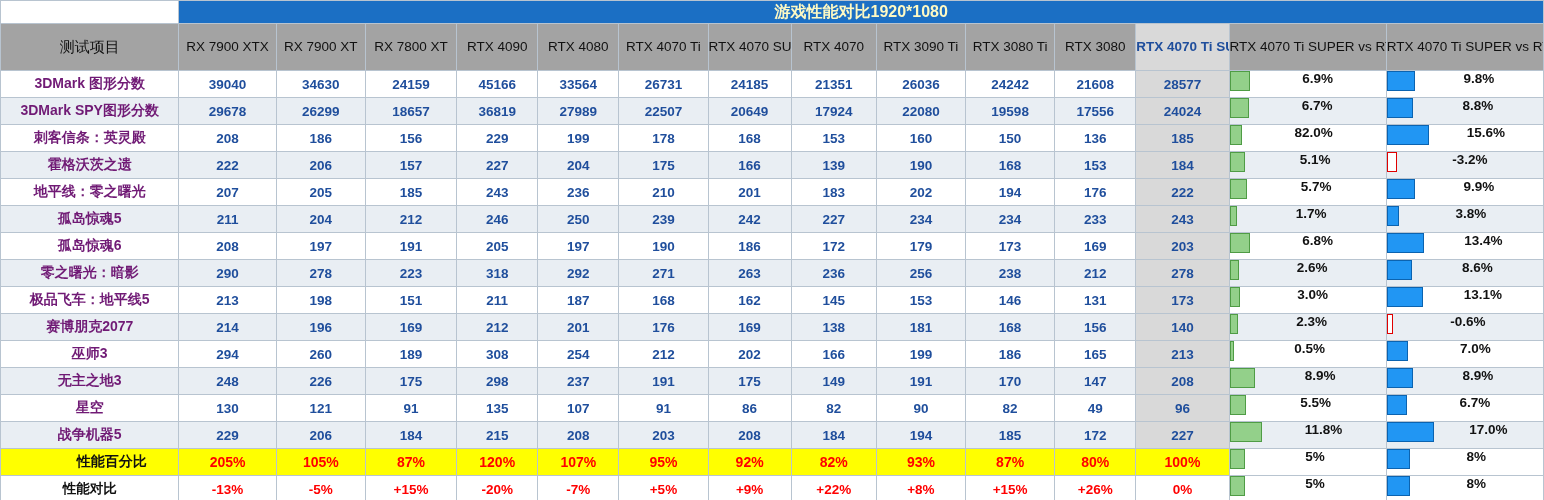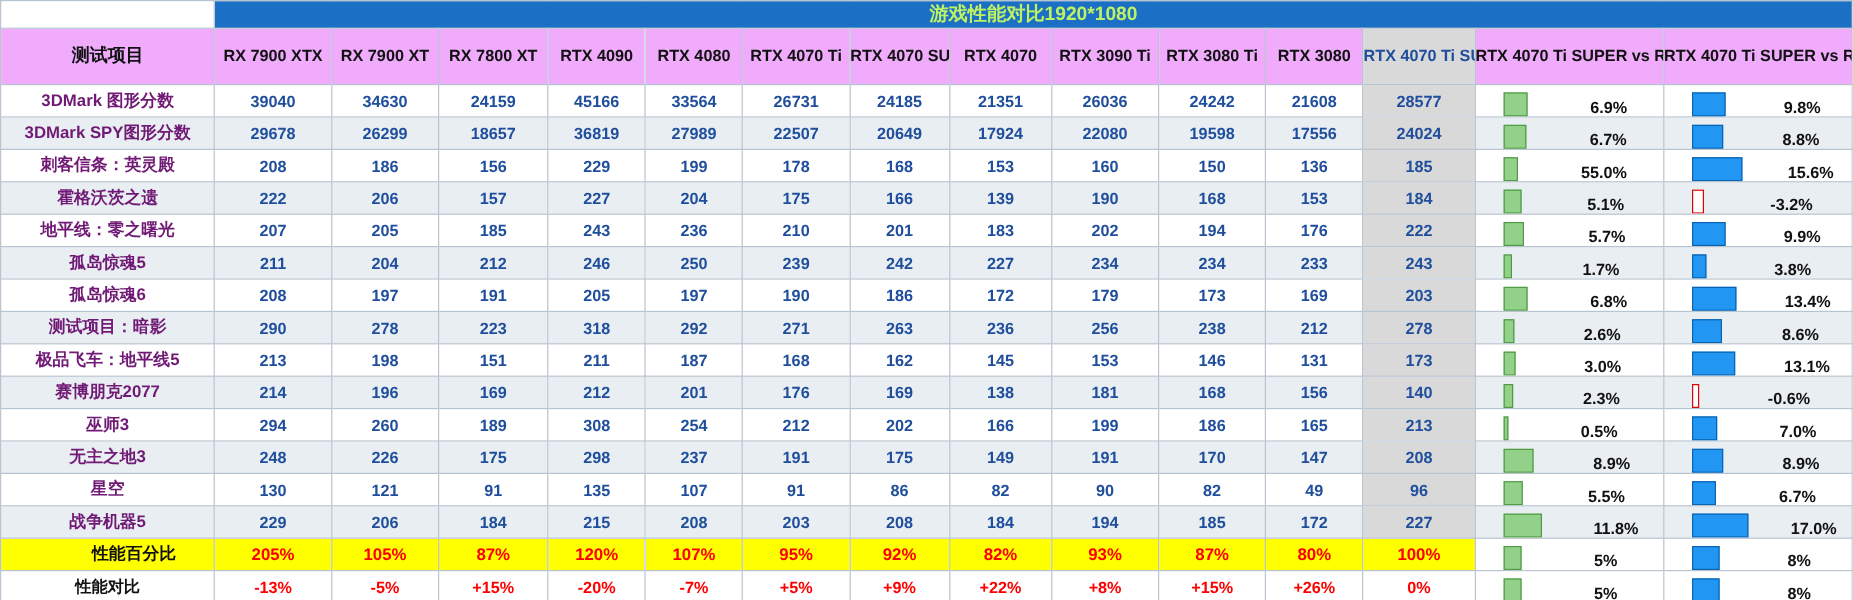--- a/index.html
+++ b/index.html
@@ -20,35 +20,35 @@
   table.perf td, table.perf th {
     border: 1px solid #b8c4d0;
     padding: 0;
     text-align: center;
     vertical-align: middle;
     white-space: nowrap;
     overflow: hidden;
   }
   .title-cell {
     background: #1b6fc4;
-    color: #bef264;
+    color: #fef9c3;
     font-weight: bold;
     font-size: 16px;
     height: 22px;
     border: 1px solid #1b6fc4;
   }
   .corner-blank {
     background: #ffffff;
     border-left: 1px solid #ffffff;
     border-top: 1px solid #ffffff;
   }
   .hdr {
-    background: #f0abfc;
+    background: #a3a3a3;
     color: #111111;
-    font-weight: bold;
+    font-weight: normal;
     font-size: 13.5px;
     height: 46px;
     line-height: 1.15;
     padding: 0 2px;
     white-space: normal;
   }
   .hdr-label {
     text-align: left;
     padding-left: 6px;
     font-size: 15px;
@@ -77,25 +77,24 @@
     color: #ff0000;
     font-weight: bold;
     font-size: 13.5px;
   }
   tr.cmp td.rowlabel { color: #111111; }
   tr.pct td.barcell, tr.cmp td.barcell { background: #ffffff !important; }
 
   .barcell { padding: 0; }
   .barwrap {
     display: flex;
-    align-items: flex-end;
+    align-items: flex-start;
     height: 26px;
     width: 100%;
     position: relative;
-    padding-left: 23px;
   }
   .bar {
     height: 18px;
     flex: 0 0 auto;
   }
   .bar.green { background: #93d08a; border: 1px solid #4f9c45; }
   .bar.blue  { background: #2196f3; border: 1px solid #0b63b0; }
   .bar.red   { background: #ffffff; border: 1px solid #e00000; }
   .barval {
     flex: 1 1 auto;
@@ -217,21 +216,21 @@
         <td class="num">178</td>
         <td class="num">168</td>
         <td class="num">153</td>
         <td class="num">160</td>
         <td class="num">150</td>
         <td class="num">136</td>
         <td class="num hl">185</td>
         <td class="barcell">
           <div class="barwrap">
             <div class="bar green" style="width: 10px;"></div>
-            <span class="barval">55.0%</span>
+            <span class="barval">82.0%</span>
           </div>
         </td>
         <td class="barcell">
           <div class="barwrap">
             <div class="bar blue" style="width: 40px;"></div>
             <span class="barval">15.6%</span>
           </div>
         </td>
       </tr>
       <tr class="even">
@@ -336,21 +335,21 @@
           </div>
         </td>
         <td class="barcell">
           <div class="barwrap">
             <div class="bar blue" style="width: 35px;"></div>
             <span class="barval">13.4%</span>
           </div>
         </td>
       </tr>
       <tr class="even">
-        <td class="rowlabel">测试项目：暗影</td>
+        <td class="rowlabel">零之曙光：暗影</td>
         <td class="num">290</td>
         <td class="num">278</td>
         <td class="num">223</td>
         <td class="num">318</td>
         <td class="num">292</td>
         <td class="num">271</td>
         <td class="num">263</td>
         <td class="num">236</td>
         <td class="num">256</td>
         <td class="num">238</td>

